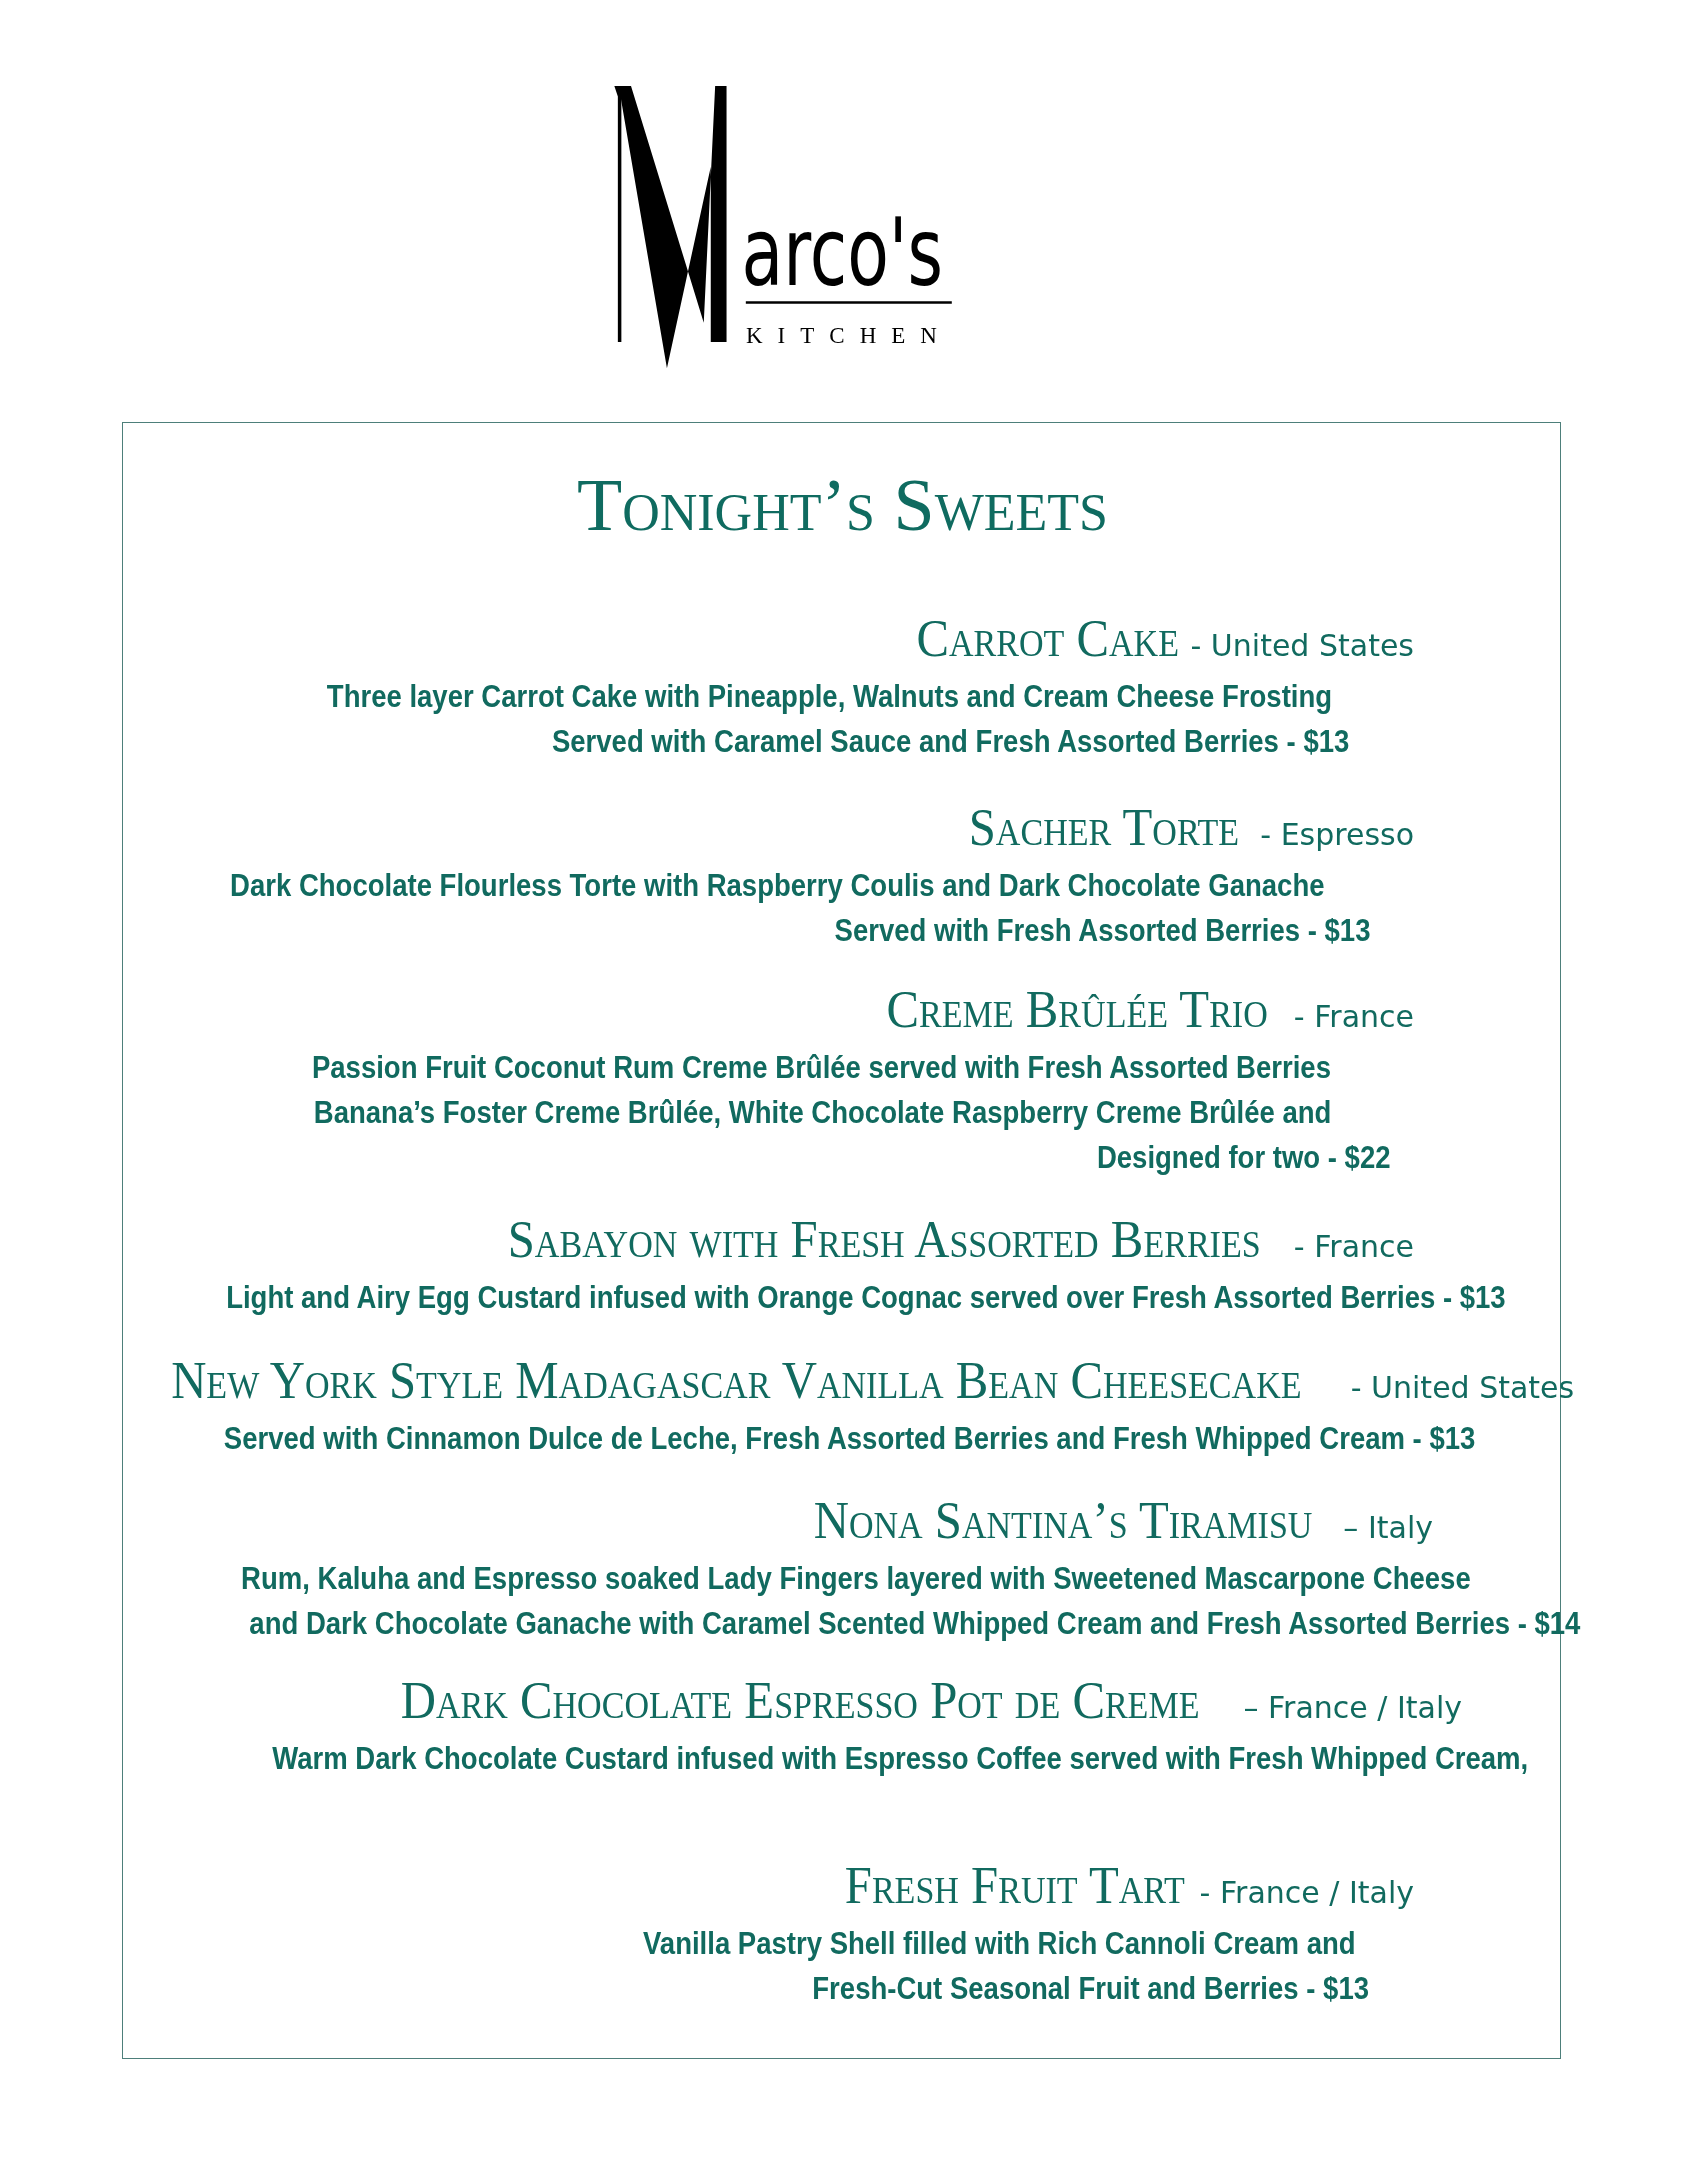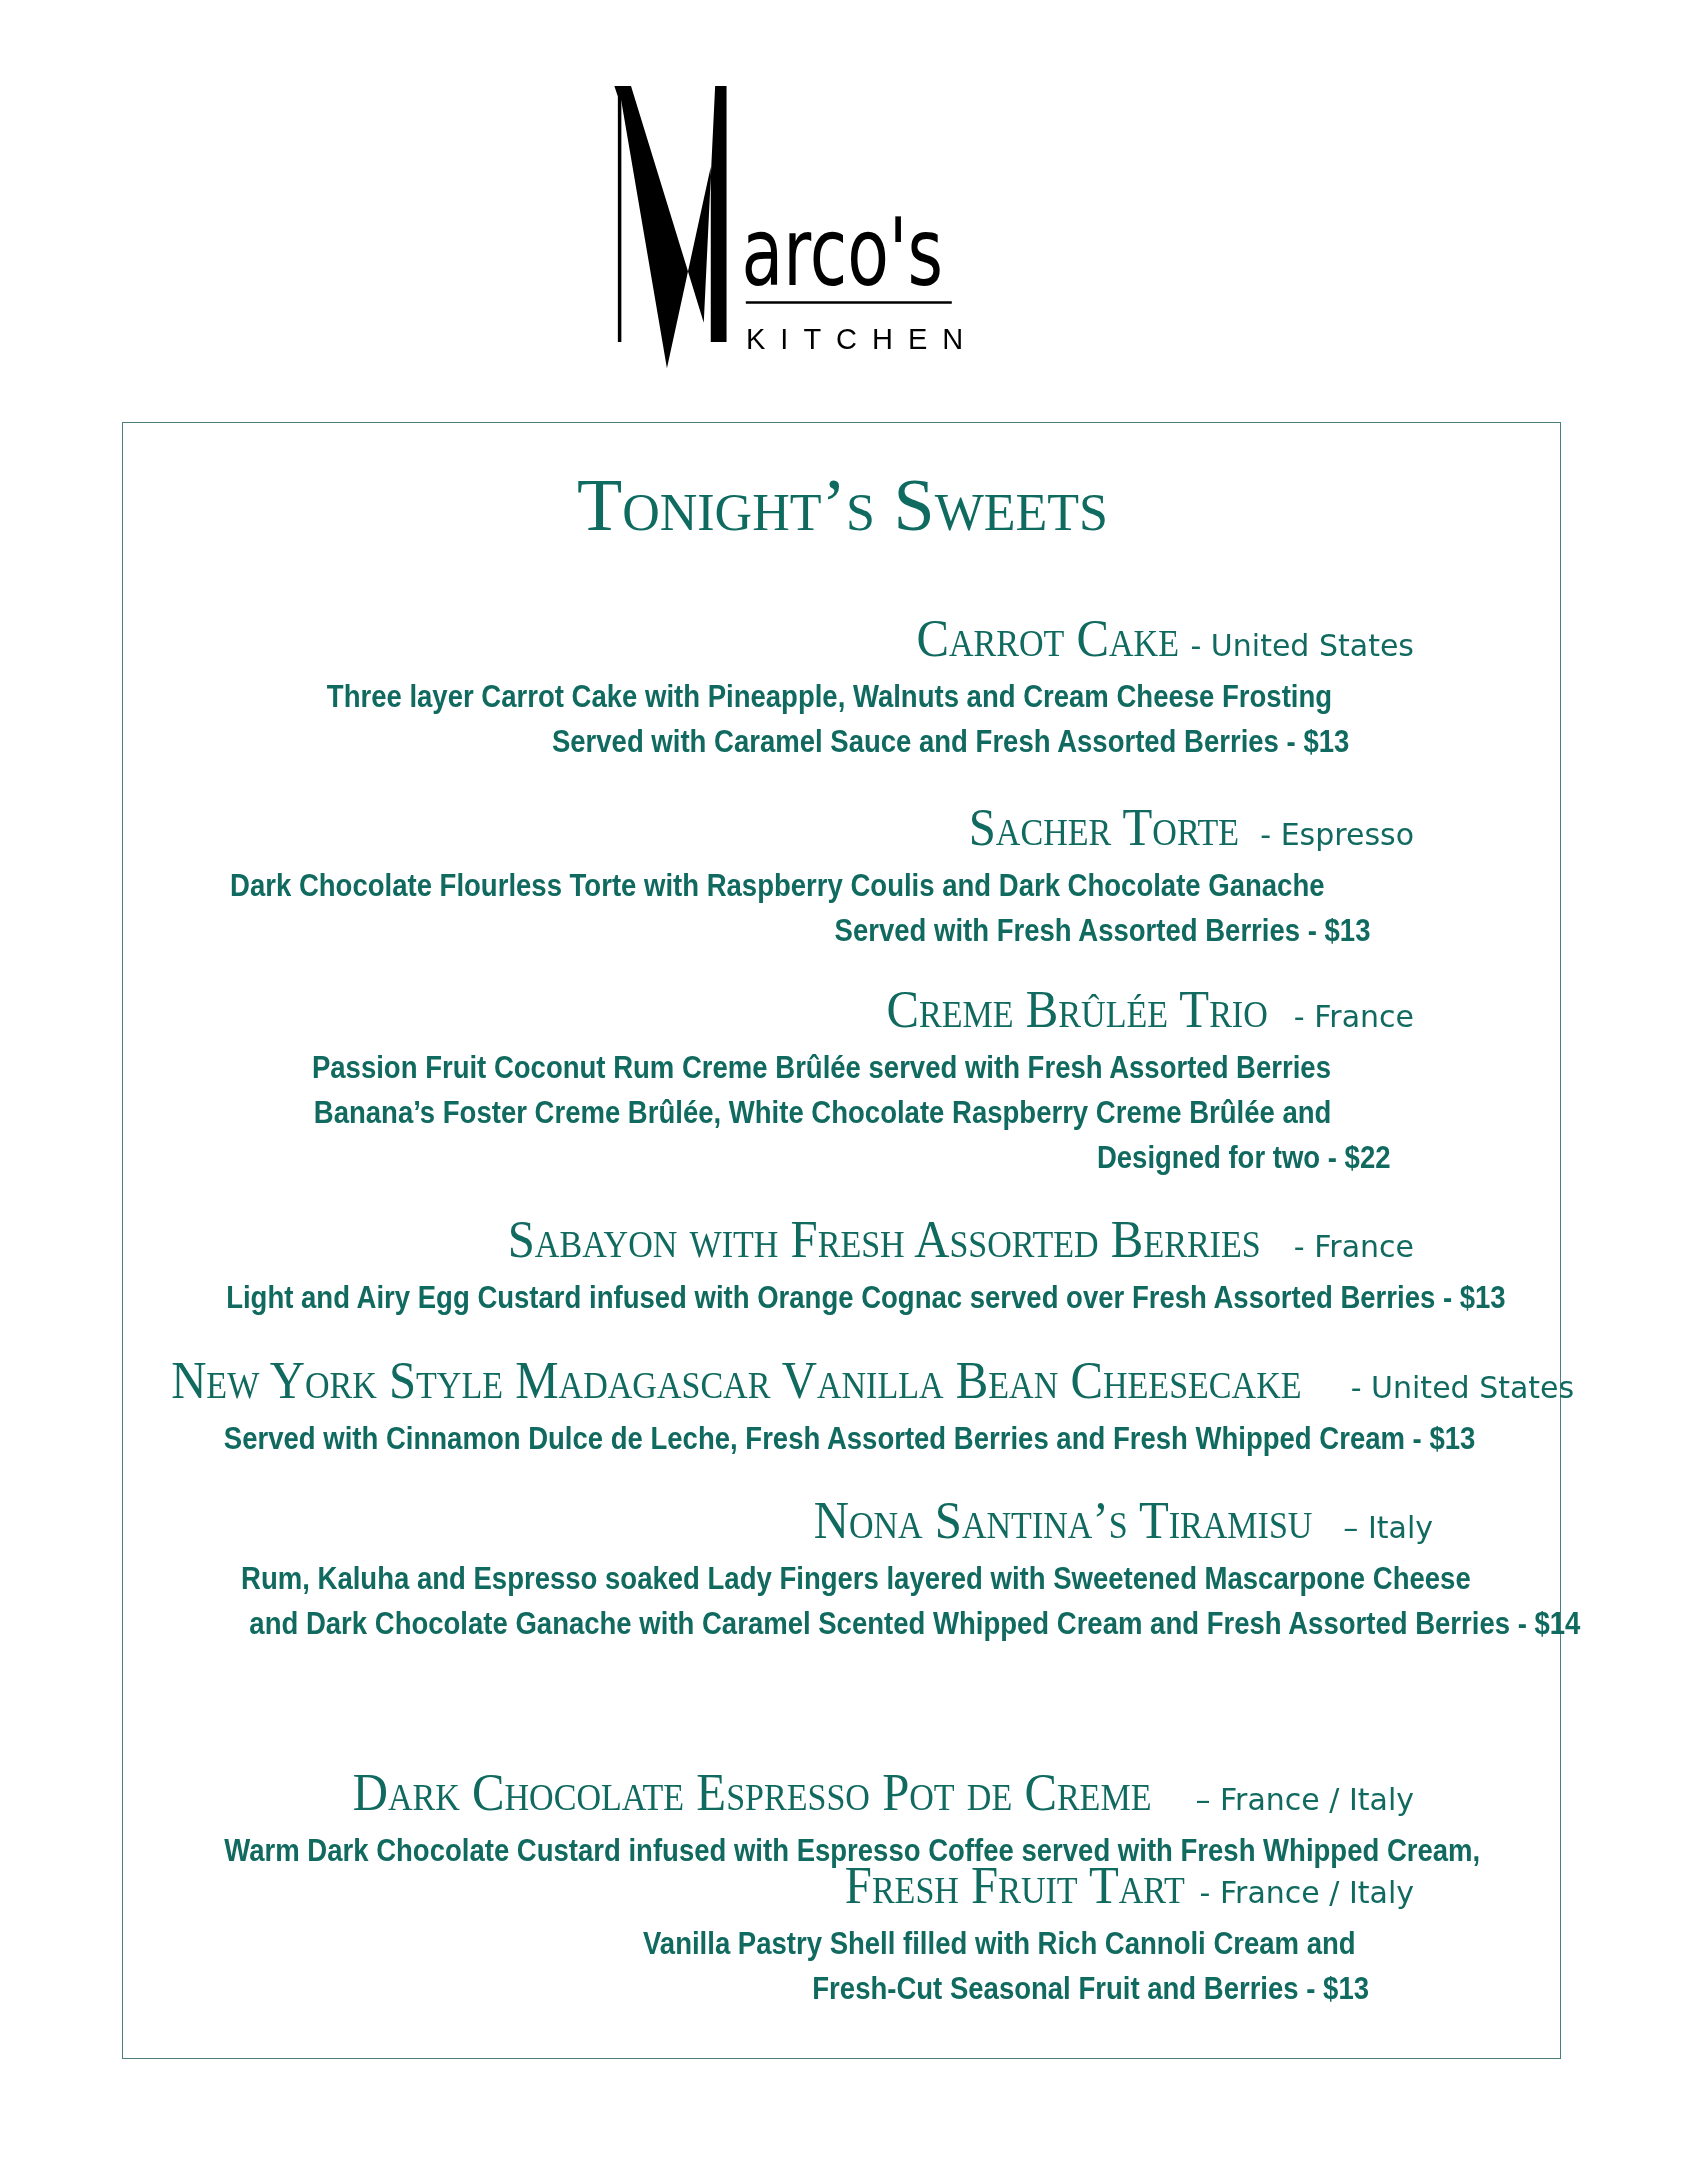--- a/index.html
+++ b/index.html
@@ -23,21 +23,21 @@
 <body>
 
 <div class="logo">
   <svg width="474" height="298" viewBox="0 0 540 340">
 
     <polygon points="0,8 8,8 8,300 4,300 4,20" fill="#000"></polygon>
     <polygon points="5,8 19,8 102,278 115,8 128,8 128,300 110,300 110,100 60,330" fill="#000"></polygon>
     <line x1="150" y1="255" x2="385" y2="255" stroke="#000" stroke-width="3"></line>
     <text x="145" y="235" font-family="DejaVu Sans, sans-serif" font-size="108" font-weight="normal" fill="#000" textLength="230" lengthAdjust="spacingAndGlyphs">arco's</text>
   </svg>
-  <div style="position:absolute;left:132px;top:244px;width:211px;font-family:Liberation Sans, sans-serif;font-size:29px;letter-spacing:15px;color:#000;">KITCHEN</div>
+  <div style="position:absolute;left:132px;top:244px;width:211px;font-family:Liberation Serif, serif;font-size:23px;letter-spacing:15px;color:#000;">KITCHEN</div>
 </div>
 
 <div class="menu-box"></div>
 
 <div class="title">Tonight’s Sweets</div>
 
 <div id="items">
     <div class="item" style="top: 610px;">
       <div class="item-head"><span class="name">Carrot Cake</span><span class="origin">- </span><span class="origin">United States</span></div>
       <div class="desc"><span>Three layer Carrot Cake with Pineapple, Walnuts and Cream Cheese Frosting</span></div>
@@ -60,21 +60,21 @@
     </div>
     <div class="item" style="top: 1352px;">
       <div class="item-head"><span class="name">New York Style Madagascar Vanilla Bean Cheesecake</span><span class="origin">- </span><span class="origin">United States</span></div>
       <div class="desc"><span>Served with Cinnamon Dulce de Leche, Fresh Assorted Berries and Fresh Whipped Cream - $13</span></div>
     </div>
     <div class="item" style="top: 1492px; margin-left: 19px;">
       <div class="item-head"><span class="name">Nona Santina’s Tiramisu</span><span class="origin"> – </span><span class="origin">Italy</span></div>
       <div class="desc"><span>Rum, Kaluha and Espresso soaked Lady Fingers layered with Sweetened Mascarpone Cheese</span></div>
       <div class="desc"><span>and Dark Chocolate Ganache with Caramel Scented Whipped Cream and Fresh Assorted Berries - $14</span></div>
     </div>
-    <div class="item" style="top: 1764px;">
+    <div class="item" style="top: 1672px; padding-left: 48px;">
       <div class="item-head"><span class="name">Dark Chocolate Espresso Pot de Creme</span><span class="origin"> – </span><span class="origin">France / Italy</span></div>
       <div class="desc"><span>Warm Dark Chocolate Custard infused with Espresso Coffee served with Fresh  Whipped Cream,</span></div>
     </div>
     <div class="item" style="top: 1857px;">
       <div class="item-head"><span class="name">Fresh Fruit Tart</span><span class="origin">- </span><span class="origin">France / Italy</span></div>
       <div class="desc"><span>Vanilla Pastry Shell filled with Rich Cannoli Cream and</span></div>
       <div class="desc"><span>Fresh-Cut Seasonal Fruit and Berries - $13</span></div>
     </div>
   </div>
 

